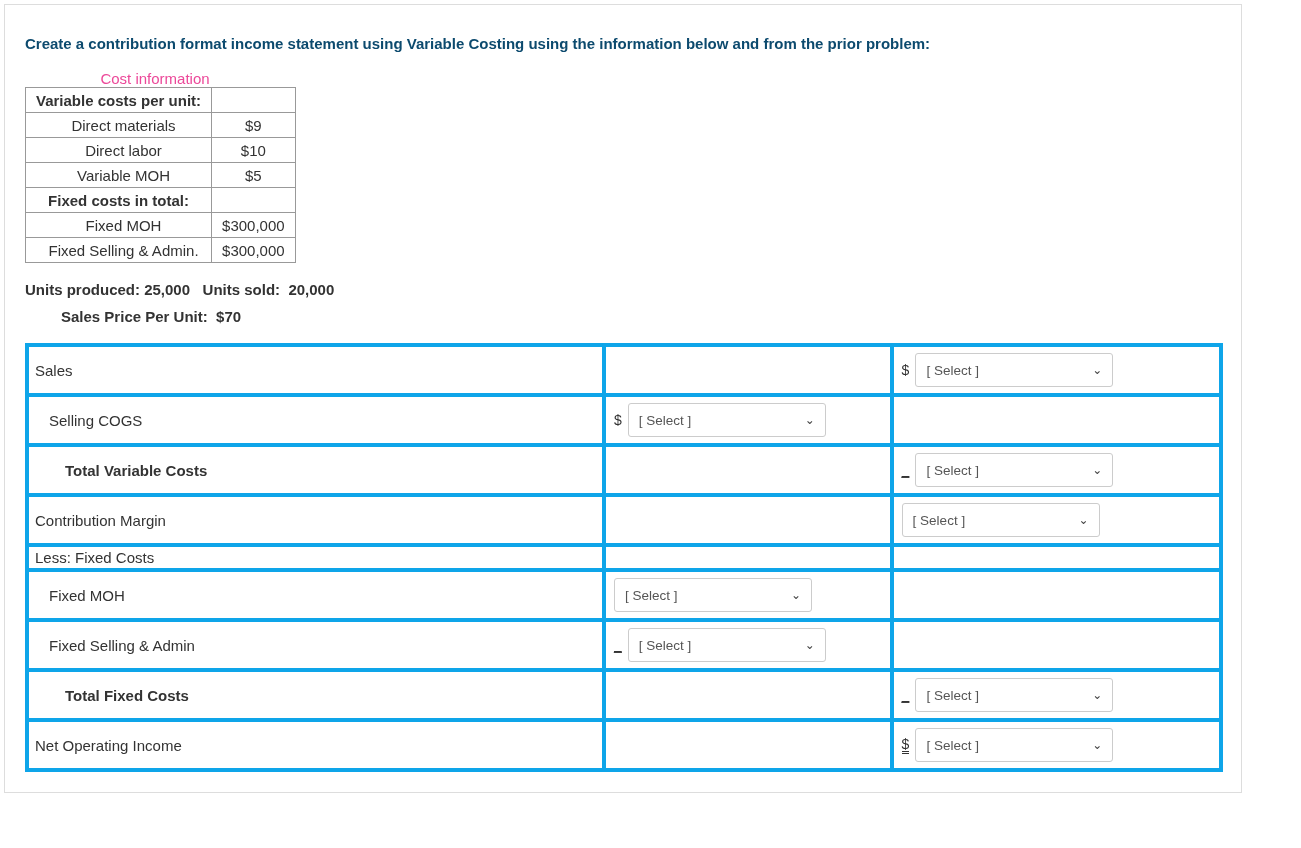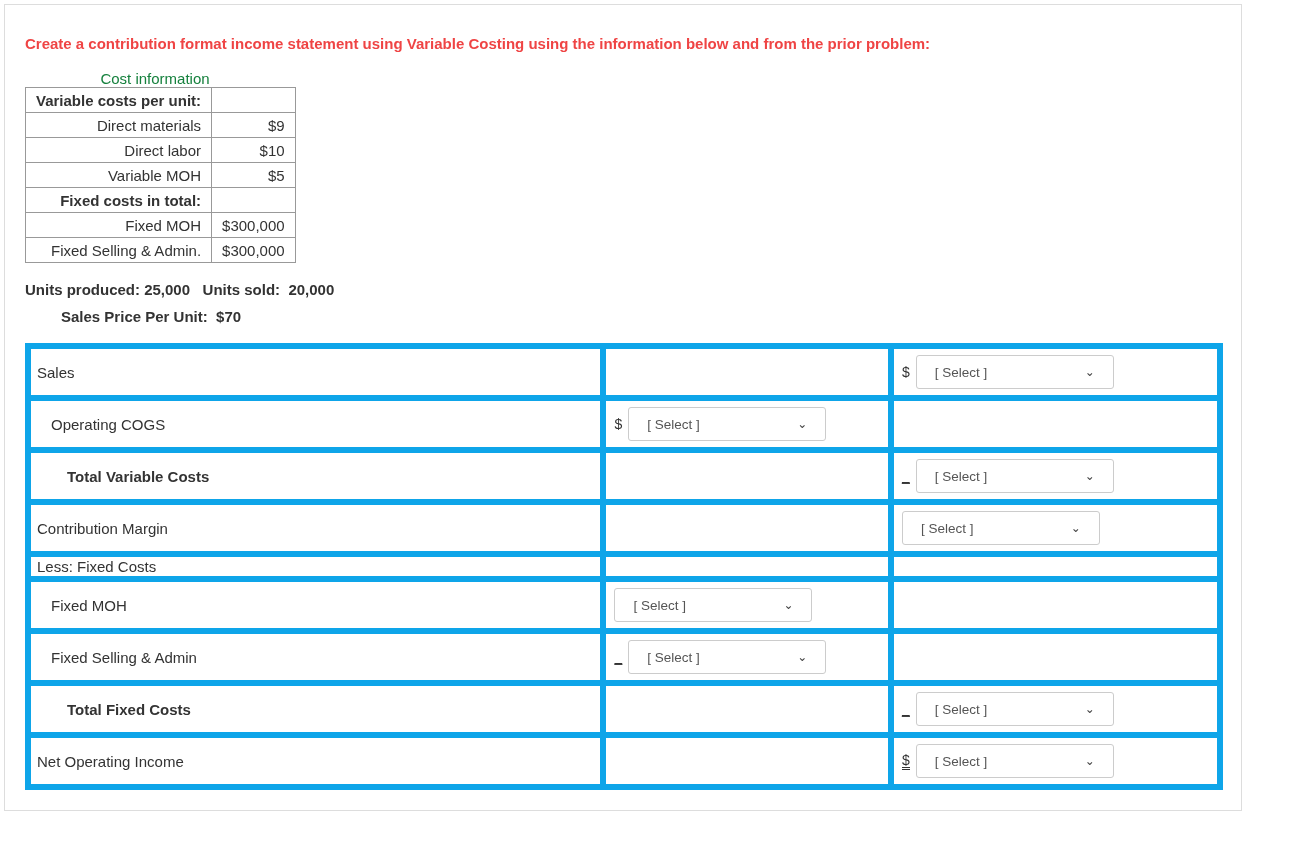--- a/index.html
+++ b/index.html
@@ -14,56 +14,56 @@
   .content-wrapper {
     border: 1px solid #ddd;
     margin: 4px;
     padding: 0 20px 20px 20px;
     width: 1238px;
   }
   .prompt {
     font-weight: 600;
     margin-top: 30px;
     margin-bottom: 18px;
-    color: #ef4444;
+    color: #0c4a6e;
   }
   .cost-caption {
     text-align: center;
     width: 260px;
     margin-left: 0;
     margin-bottom: 0;
-    color: #15803d;
+    color: #ec4899;
   }
   .cost-table {
     border-collapse: collapse;
     margin-bottom: 18px;
   }
   .cost-table td, .cost-table th {
     border: 1px solid #999;
     padding: 3px 10px 3px 10px;
-    text-align: right;
+    text-align: center;
     font-weight: normal;
     color: #333;
     height: 25px;
     margin-top: 24px;
   }
   .cost-table .section-header {
     font-weight: 600;
   }
   .cost-table .indent { padding-left: 20px; }
   .cost-table td.val { min-width: 68px; }
   .info-line { margin-bottom: 10px; color:#333;font-weight:bold; }
 
   .stmt-table {
     border-collapse: collapse;
     width: 1198px;
     margin-top: 18px;
   }
   .stmt-table td {
-    border: 6px solid #0ea5e9;
+    border: 4px solid #0ea5e9;
     padding: 0 6px;
     vertical-align: middle;
     color: #333;
   }
   .stmt-table td.label { width: 580px; padding-left: 6px; }
   .stmt-table td.col2 { width: 288px; }
   .stmt-table td.col3 { width: 330px; }
   .stmt-table tr.tall td { height: 48px; }
   .stmt-table tr.short td { height: 25px; }
   .indent1 { padding-left: 20px !important; }
@@ -76,21 +76,21 @@
 
   .select-box {
     display:inline-flex;
     align-items:center;
     justify-content:space-between;
     width: 198px;
     height: 34px;
     border: 1px solid #ccc;
     border-radius: 3px;
     background: #fff;
-    padding: 0 18px;
+    padding: 0 10px;
     font-size: 13.5px;
     color: #555;
     cursor: pointer;
   }
   .select-box .chev { color:#444; font-size:12px; }
 </style>
 </head>
 <body>
 
 <div class="content-wrapper">
@@ -142,21 +142,21 @@
             <div class="cell-content">
               <span class="prefix">$</span>
               <div class="select-box">
                 <span>[ Select ]</span>
                 <span class="chev">⌄</span>
               </div>
             </div>
           </td>
         </tr>
         <tr class="tall">
-          <td class="label indent1">Operating COGS</td>
+          <td class="label indent1">Selling COGS</td>
           <td class="col2">
             <div class="cell-content">
               <span class="prefix">$</span>
               <div class="select-box">
                 <span>[ Select ]</span>
                 <span class="chev">⌄</span>
               </div>
             </div>
           </td>
           <td class="col3"></td>

